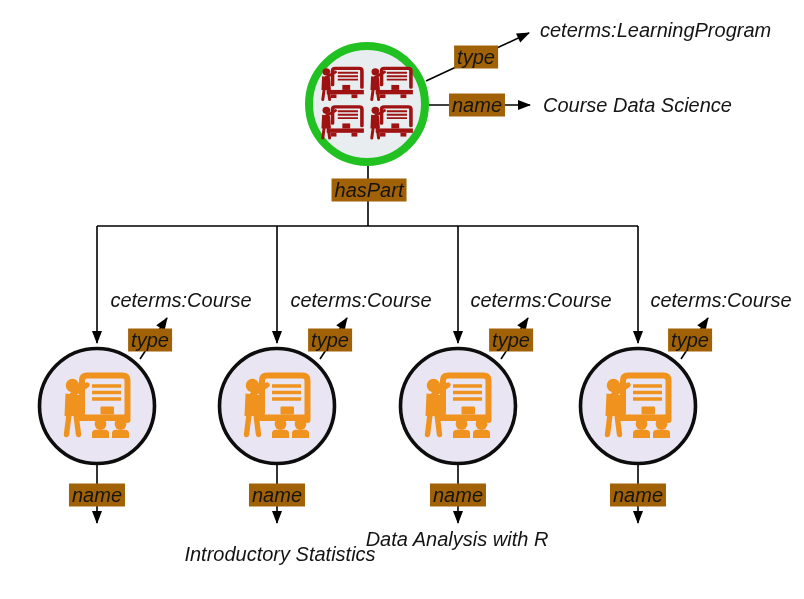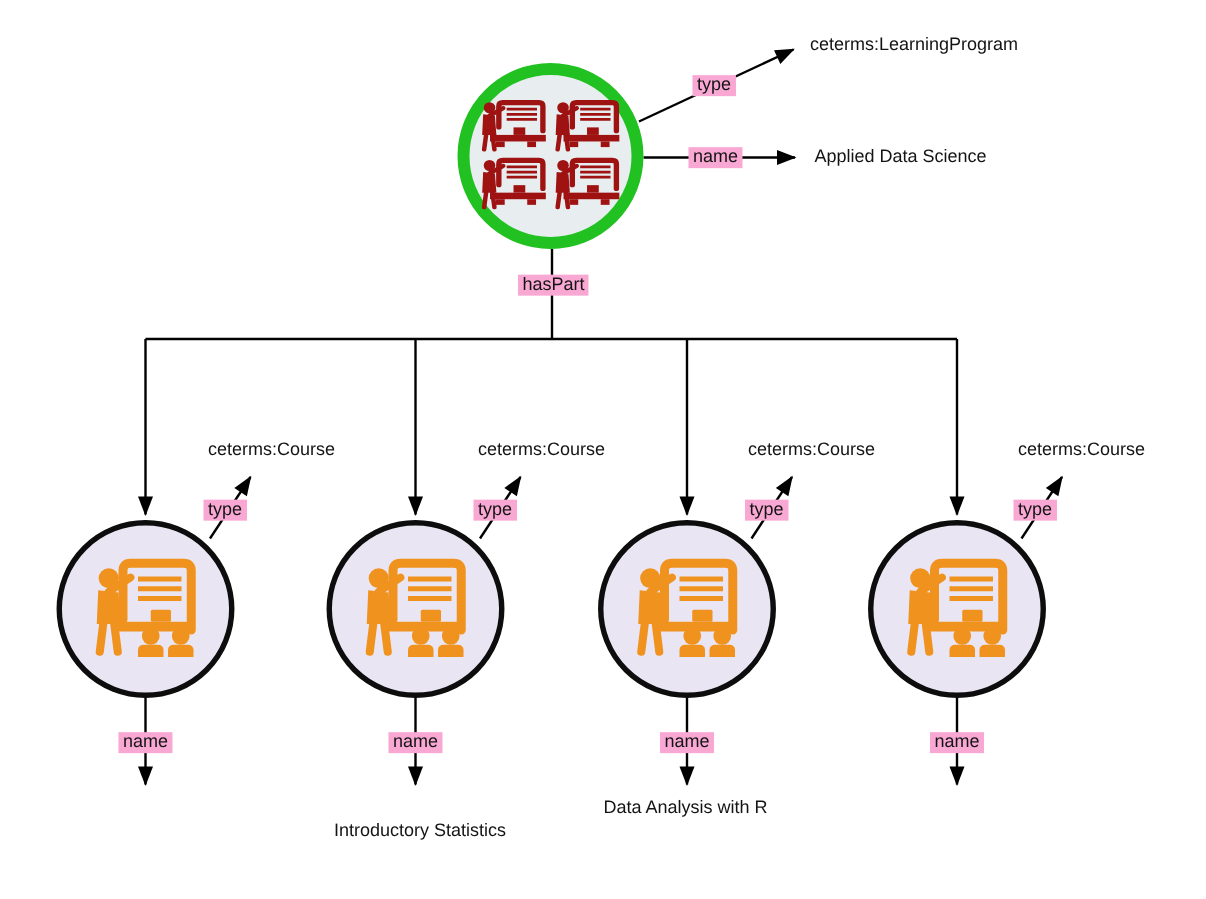--- a/index.html
+++ b/index.html
@@ -7,26 +7,27 @@
     position:relative;
     width:804px;height:599px;
     background:#ffffff;
     font-family:"Liberation Sans", sans-serif;
     overflow:hidden;
   }
   .stage svg{position:absolute;left:0;top:0;}
   .lbl{
     position:absolute;
     transform:translate(-50%,-50%);
-    font-size:12px;
+    font-size:20px;
     line-height:1.15;
     color:#141414;
     white-space:nowrap;
+    font-style:italic;
   }
-  .lbl.bg{background:#f9a8d4;padding:0 3px;}
+  .lbl.bg{background:#a16207;padding:0 3px;}
   .lbl.left{transform:translateY(-50%);}
 </style>
 </head>
 <body>
 
 <div class="stage">
 
   <svg width="804" height="599" viewBox="0 0 804 599">
     <defs>
       <marker id="ah" markerUnits="userSpaceOnUse" markerWidth="15" markerHeight="12" viewBox="0 0 15 12" refX="13" refY="6" orient="auto">
@@ -119,21 +120,21 @@
       <path d="M681,359 L708,318" stroke="#000" stroke-width="1.6" fill="none" marker-end="url(#ah)"></path>
       <path d="M638,464 V523" stroke="#000" stroke-width="1.6" fill="none" marker-end="url(#ah)"></path>
       <circle cx="638" cy="406" r="57.5" fill="#eae5f2" stroke="#0d0d0d" stroke-width="3.6"></circle>
       <use href="#icon-course" x="602" y="367" width="72" height="77" style="color:#f0921e"></use>
     </g>
   </svg>
 
   <div class="lbl bg" style="left:476px;top:57px">type</div>
   <div class="lbl left" style="left:540px;top:30px">ceterms:LearningProgram</div>
   <div class="lbl bg" style="left:477px;top:105px">name</div>
-  <div class="lbl left" style="left:543px;top:105px">Applied Data Science</div>
+  <div class="lbl left" style="left:543px;top:105px">Course Data Science</div>
   <div class="lbl bg" style="left:369px;top:190px">hasPart</div>
 
   <div class="lbl" style="left:181px;top:300px">ceterms:Course</div>
   <div class="lbl bg" style="left:150px;top:340px">type</div>
   <div class="lbl bg" style="left:97px;top:495px">name</div>
 
   <div class="lbl" style="left:361px;top:300px">ceterms:Course</div>
   <div class="lbl bg" style="left:330px;top:340px">type</div>
   <div class="lbl bg" style="left:277px;top:495px">name</div>
   <div class="lbl" style="left:280px;top:554px">Introductory Statistics</div>

